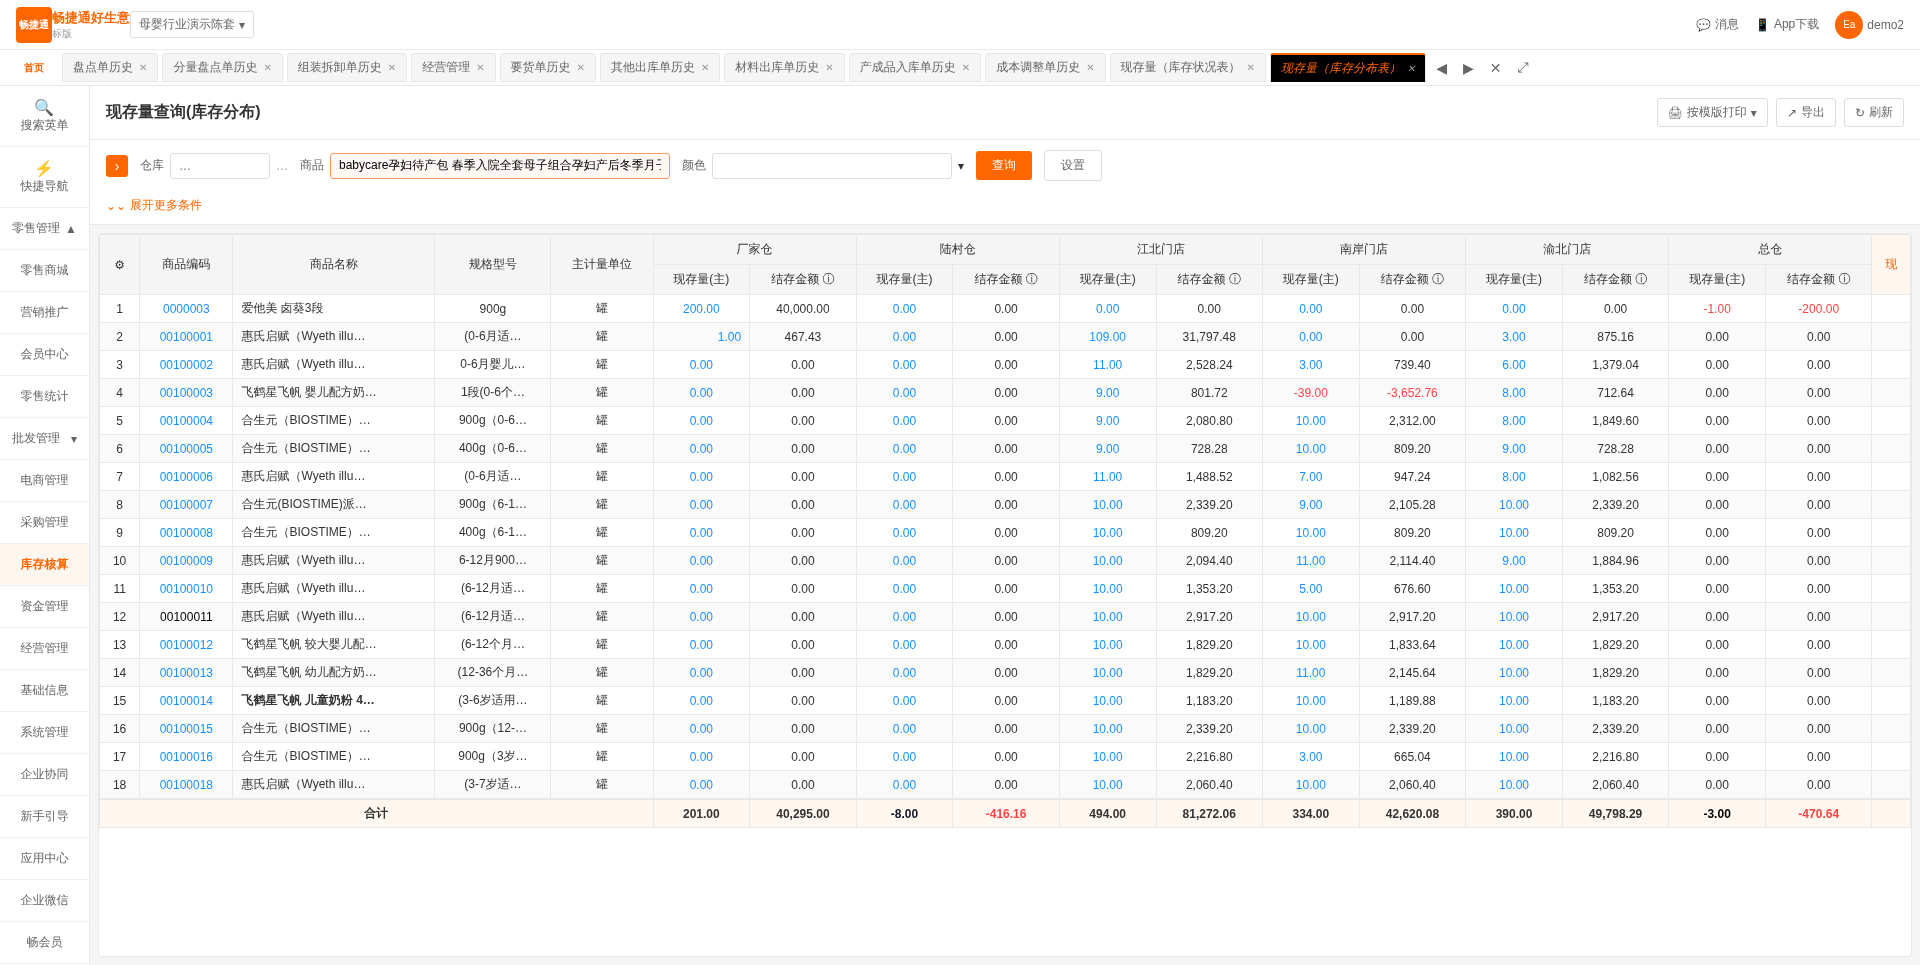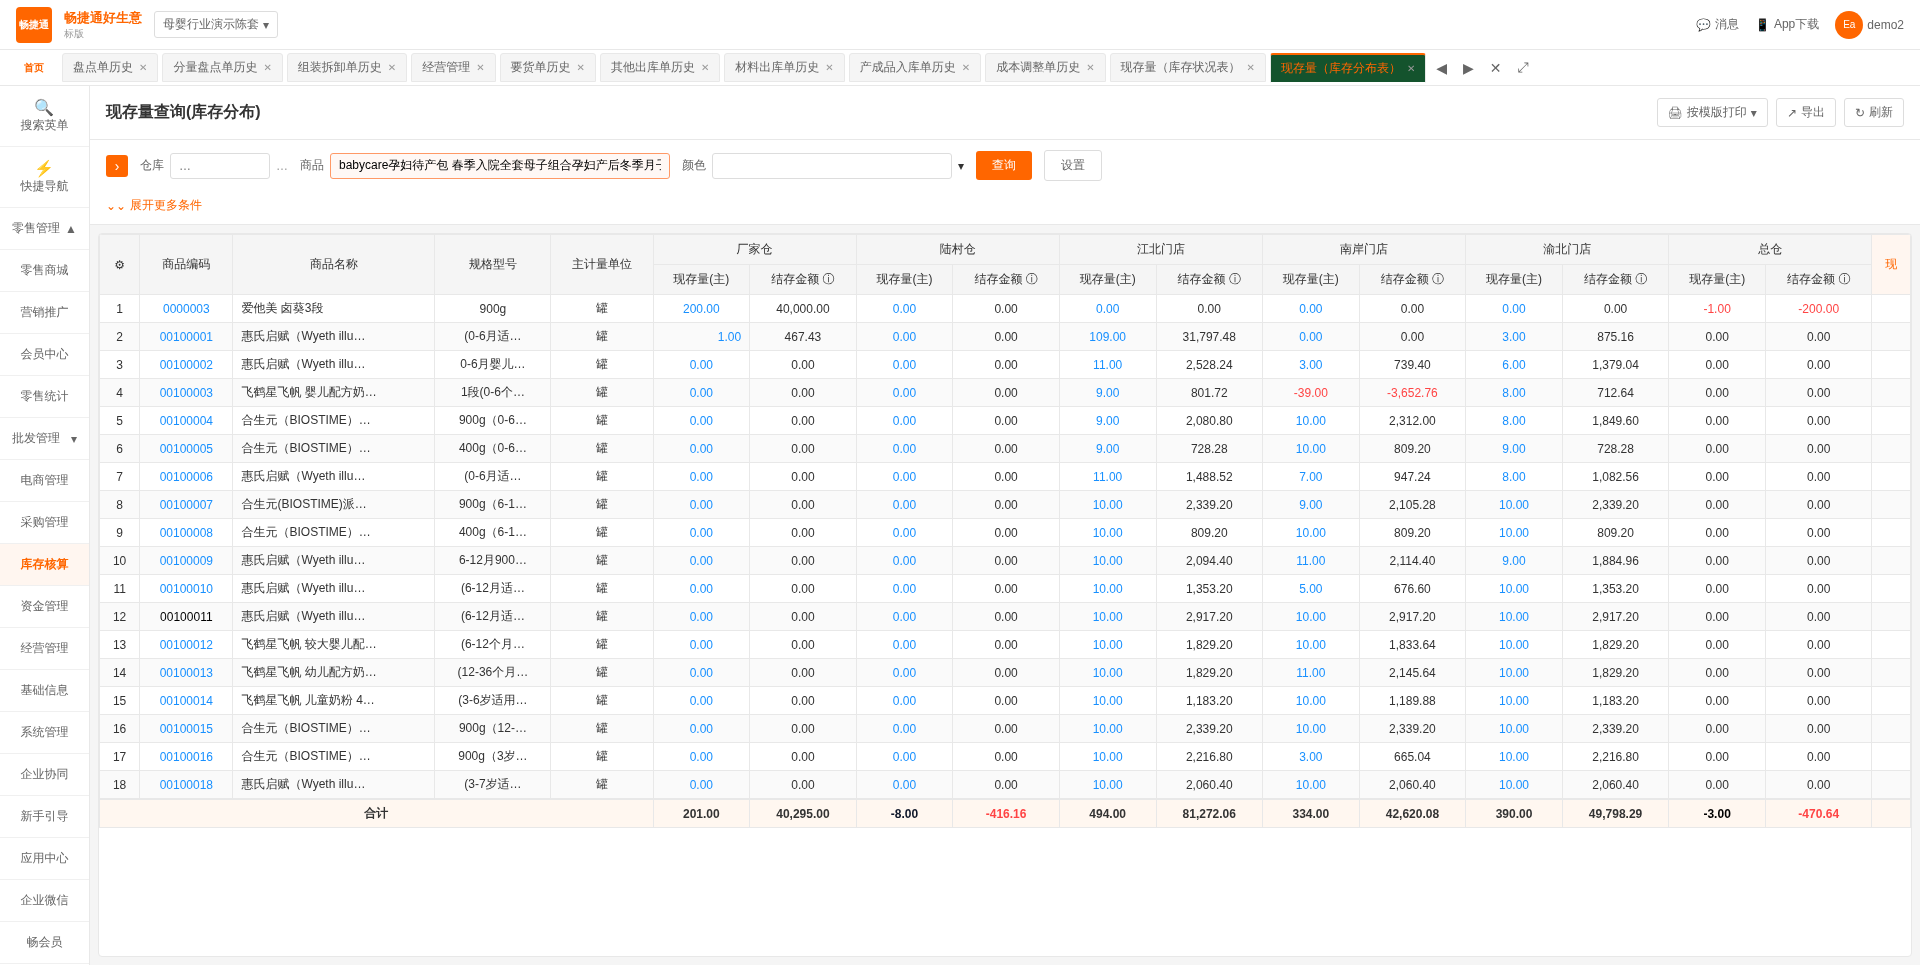--- a/index.html
+++ b/index.html
@@ -1,29 +1,29 @@
 <!DOCTYPE html>
 <html><head>
   <meta charset="utf-8">
   <style>
     * { box-sizing: border-box; margin: 0; padding: 0; font-family: "Microsoft YaHei", "PingFang SC", Arial, sans-serif; font-size: 12px; }
     body { background: #f5f5f5; color: #333; overflow: hidden; }
     
     
     .top-bar { background: #fff; height: 50px; display: flex; align-items: center; padding: 0 16px; border-bottom: 1px solid #e8e8e8; justify-content: space-between; }
-    .logo-area { display: flex; align-items: center; gap: 12px; }
+    .logo-area { display: flex; align-items: center; gap: 0; }
     .top-right { display: flex; align-items: center; gap: 16px; }
     .top-right-item { display: flex; align-items: center; gap: 4px; color: #666; cursor: pointer; font-size: 12px; }
     .avatar { width: 28px; height: 28px; border-radius: 50%; background: #ff6600; display: flex; align-items: center; justify-content: center; color: #fff; font-size: 12px; }
 
     
     .tab-bar { background: #fff; display: flex; align-items: center; border-bottom: 1px solid #e8e8e8; padding: 0 8px; overflow: hidden; height: 36px; }
     .tab-home { padding: 8px 16px; color: #ff6600; font-size: 10px; cursor: pointer; white-space: nowrap; font-weight: bold; }
     .tab-item { display: flex; align-items: center; background: #f5f5f5; border: 1px solid #e8e8e8; border-radius: 3px 3px 0 0; padding: 5px 10px; margin: 0 2px; cursor: pointer; white-space: nowrap; gap: 4px; font-size: 12px; color: #666; }
-    .tab-item.active { background: #14532d; border-bottom-color: #fff; color: #ff6600; border-top: 2px solid #ff6600; }
+    .tab-item.active { background: #000000; border-bottom-color: #fff; color: #ff6600; border-top: 2px solid #ff6600; font-style: italic; }
     .tab-close { color: #999; font-size: 10px; margin-left: 2px; cursor: pointer; }
     .tab-nav-btn { padding: 4px 8px; cursor: pointer; color: #666; font-size: 14px; }
 
     
     .main-layout { display: flex; height: calc(100vh - 86px); }
     
     
     .sidebar { width: 90px; background: #fff; border-right: 1px solid #e8e8e8; display: flex; flex-direction: column; overflow-y: auto; }
     .sidebar-item { padding: 12px 8px; text-align: center; cursor: pointer; color: #666; font-size: 12px; border-bottom: 1px solid #f0f0f0; }
     .sidebar-item.active { color: #ff6600; background: #fff6f0; font-weight: bold; }
@@ -587,21 +587,21 @@
     <td style="">2,145.64</td>
     <td style="color:#1890ff;cursor:pointer;">10.00</td>
     <td>1,829.20</td>
     <td style="">0.00</td>
     <td style="">0.00</td>
     <td></td>
   </tr>
             <tr style="background: rgb(255, 255, 255);">
     <td>15</td>
     <td style="color:#1890ff;cursor:pointer;">00100014</td>
-    <td style="text-align:left;max-width:160px;overflow:hidden;text-overflow:ellipsis;">飞鹤星飞帆 儿童奶粉 4…</td>
+    <td style="text-align:left;max-width:160px;overflow:hidden;text-overflow:ellipsis;font-weight:bold;">飞鹤星飞帆 儿童奶粉 4…</td>
     <td>(3-6岁适用…</td>
     <td>罐</td>
     <td style="color:#1890ff;cursor:pointer;">0.00</td>
     <td>0.00</td>
     <td style="color:#1890ff;cursor:pointer;">0.00</td>
     <td>0.00</td>
     <td style="color:#1890ff;cursor:pointer;">10.00</td>
     <td>1,183.20</td>
     <td style="color:#1890ff;cursor:pointer;">10.00</td>
     <td style="">1,189.88</td>

